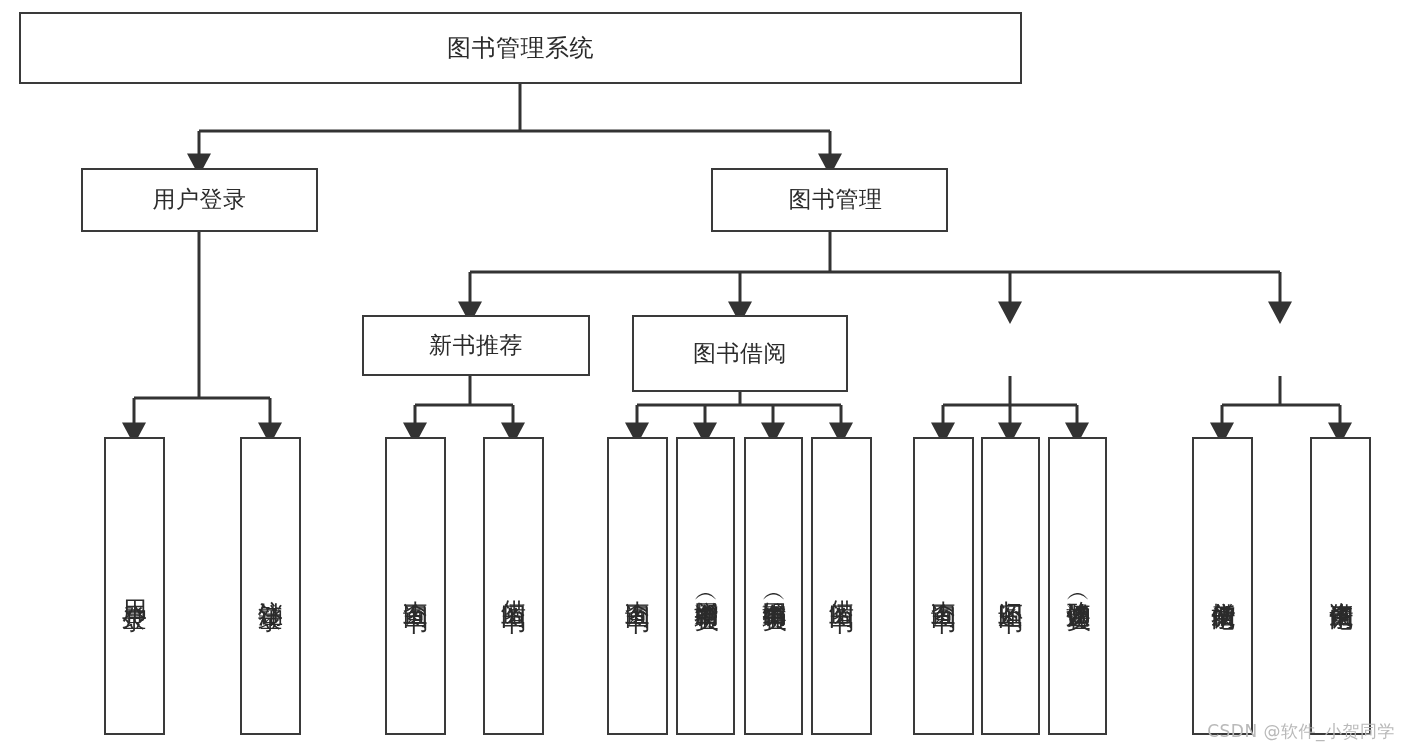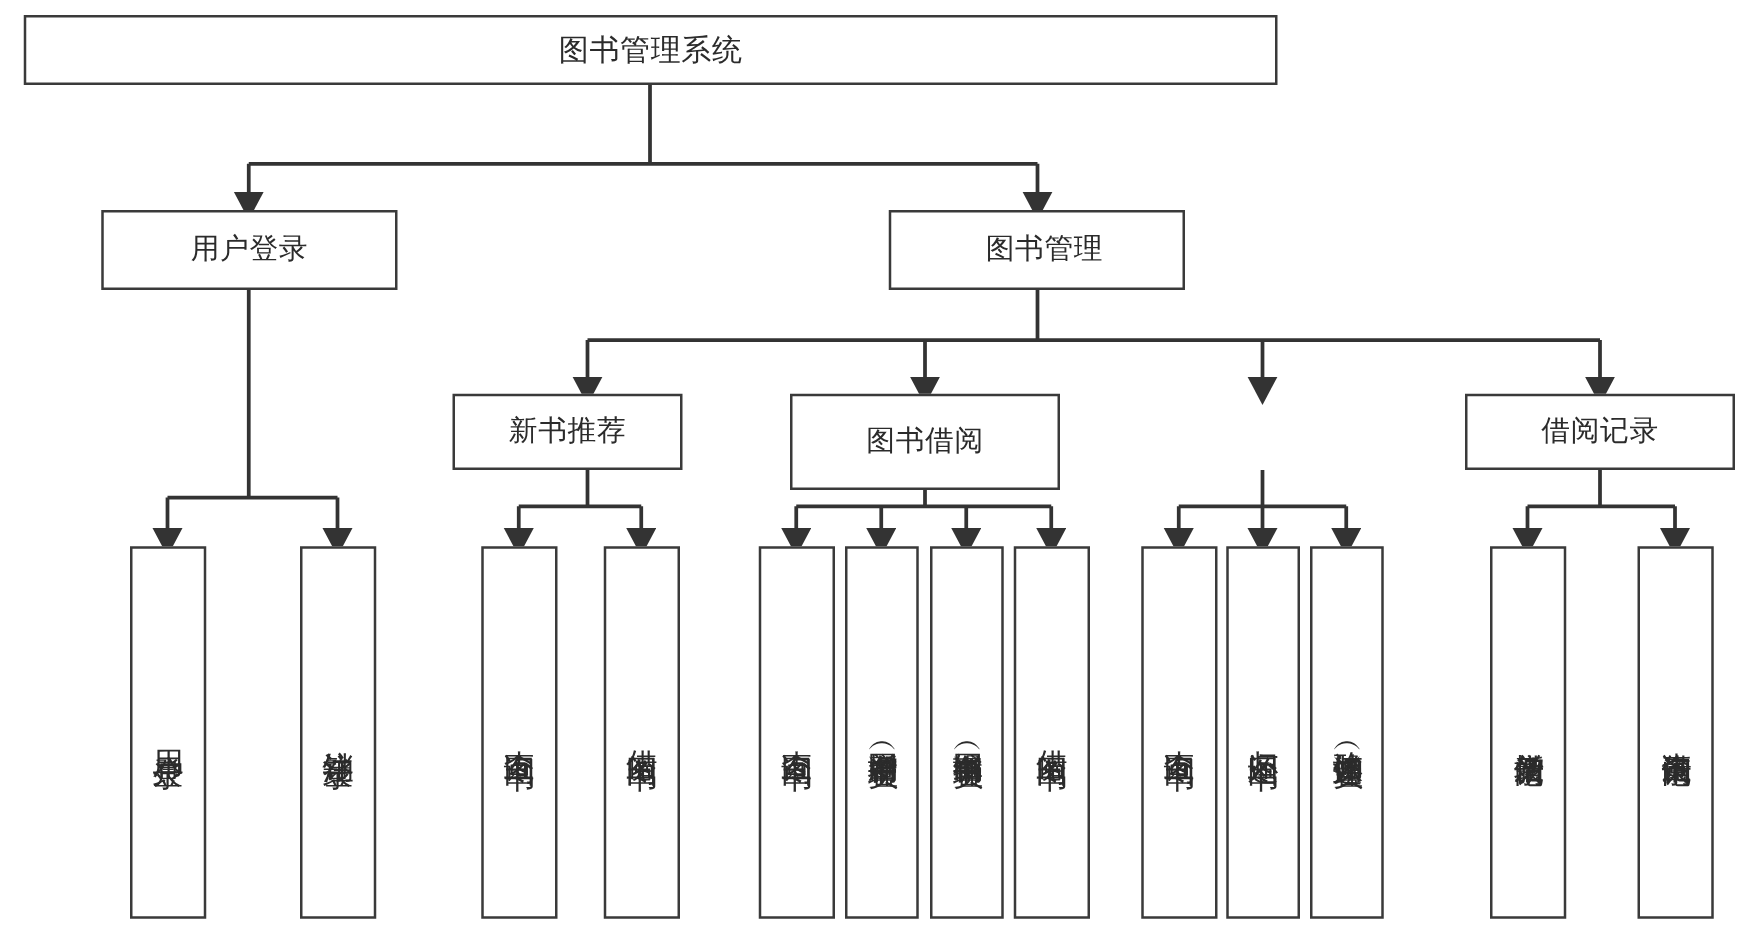--- a/index.html
+++ b/index.html
@@ -112,39 +112,36 @@
       <path d="M1010,405 L1010,429" marker-end="url(#arrow)"></path>
       <path d="M1077,405 L1077,429" marker-end="url(#arrow)"></path>
 
       <path d="M1280,376 L1280,405"></path>
       <path d="M1222,405 L1340,405"></path>
       <path d="M1222,405 L1222,429" marker-end="url(#arrow)"></path>
       <path d="M1340,405 L1340,429" marker-end="url(#arrow)"></path>
     </g>
   </svg>
 
-  <div class="node h root" style="left:19px;top:12px;width:1003px;height:56px;">
+  <div class="node h root" style="left:19px;top:12px;width:1003px;height:72px;">
     <span class="label">图书管理系统</span>
   </div>
 
   <div class="node h" style="left:81px;top:168px;width:237px;height:64px;">
     <span class="label">用户登录</span>
   </div>
   <div class="node h" style="left:711px;top:168px;width:237px;height:64px;padding-left:12px;">
     <span class="label">图书管理</span>
   </div>
 
-  <div class="node h" style="left:362px;top:315px;width:184px;height:61px;">
+  <div class="node h" style="left:362px;top:315px;width:228px;height:61px;">
     <span class="label">新书推荐</span>
   </div>
   <div class="node h" style="left:632px;top:315px;width:216px;height:77px;">
     <span class="label">图书借阅</span>
-  </div>
-  <div class="node h" style="left:1172px;top:315px;width:216px;height:61px;">
-    <span class="label">借阅记录</span>
   </div>
 
   <div class="node v" style="left:104px;top:437px;width:61px;height:298px;">
     <span class="label">用户登录</span>
   </div>
   <div class="node v" style="left:240px;top:437px;width:61px;height:298px;">
     <span class="label">注销登录</span>
   </div>
 
   <div class="node v" style="left:385px;top:437px;width:61px;height:298px;">
@@ -177,14 +174,15 @@
     <span class="label">确认归还（管理员）</span>
   </div>
 
   <div class="node v long" style="left:1192px;top:437px;width:61px;height:298px;">
     <span class="label">新增借阅记录</span>
   </div>
   <div class="node v long" style="left:1310px;top:437px;width:61px;height:298px;">
     <span class="label">查询借阅记录</span>
   </div>
 
+  <div id="watermark">CSDN @软件_小贺同学</div>
 
 </div>
 
 </body></html>

